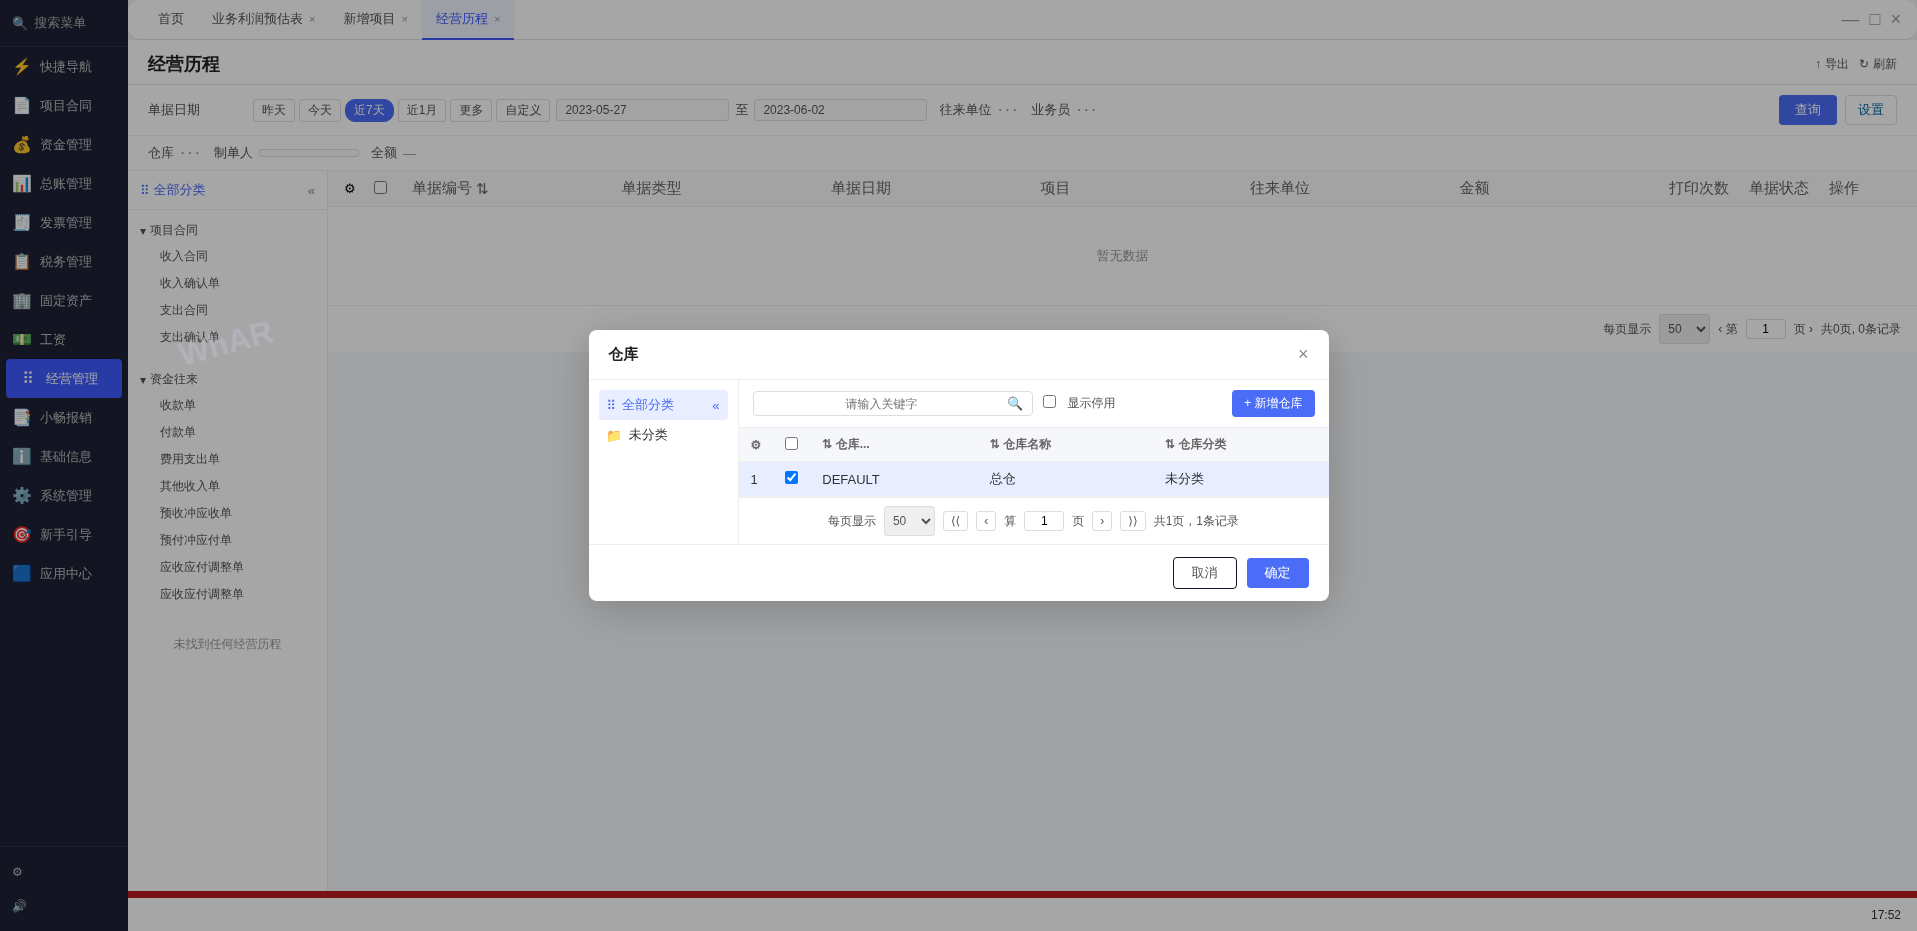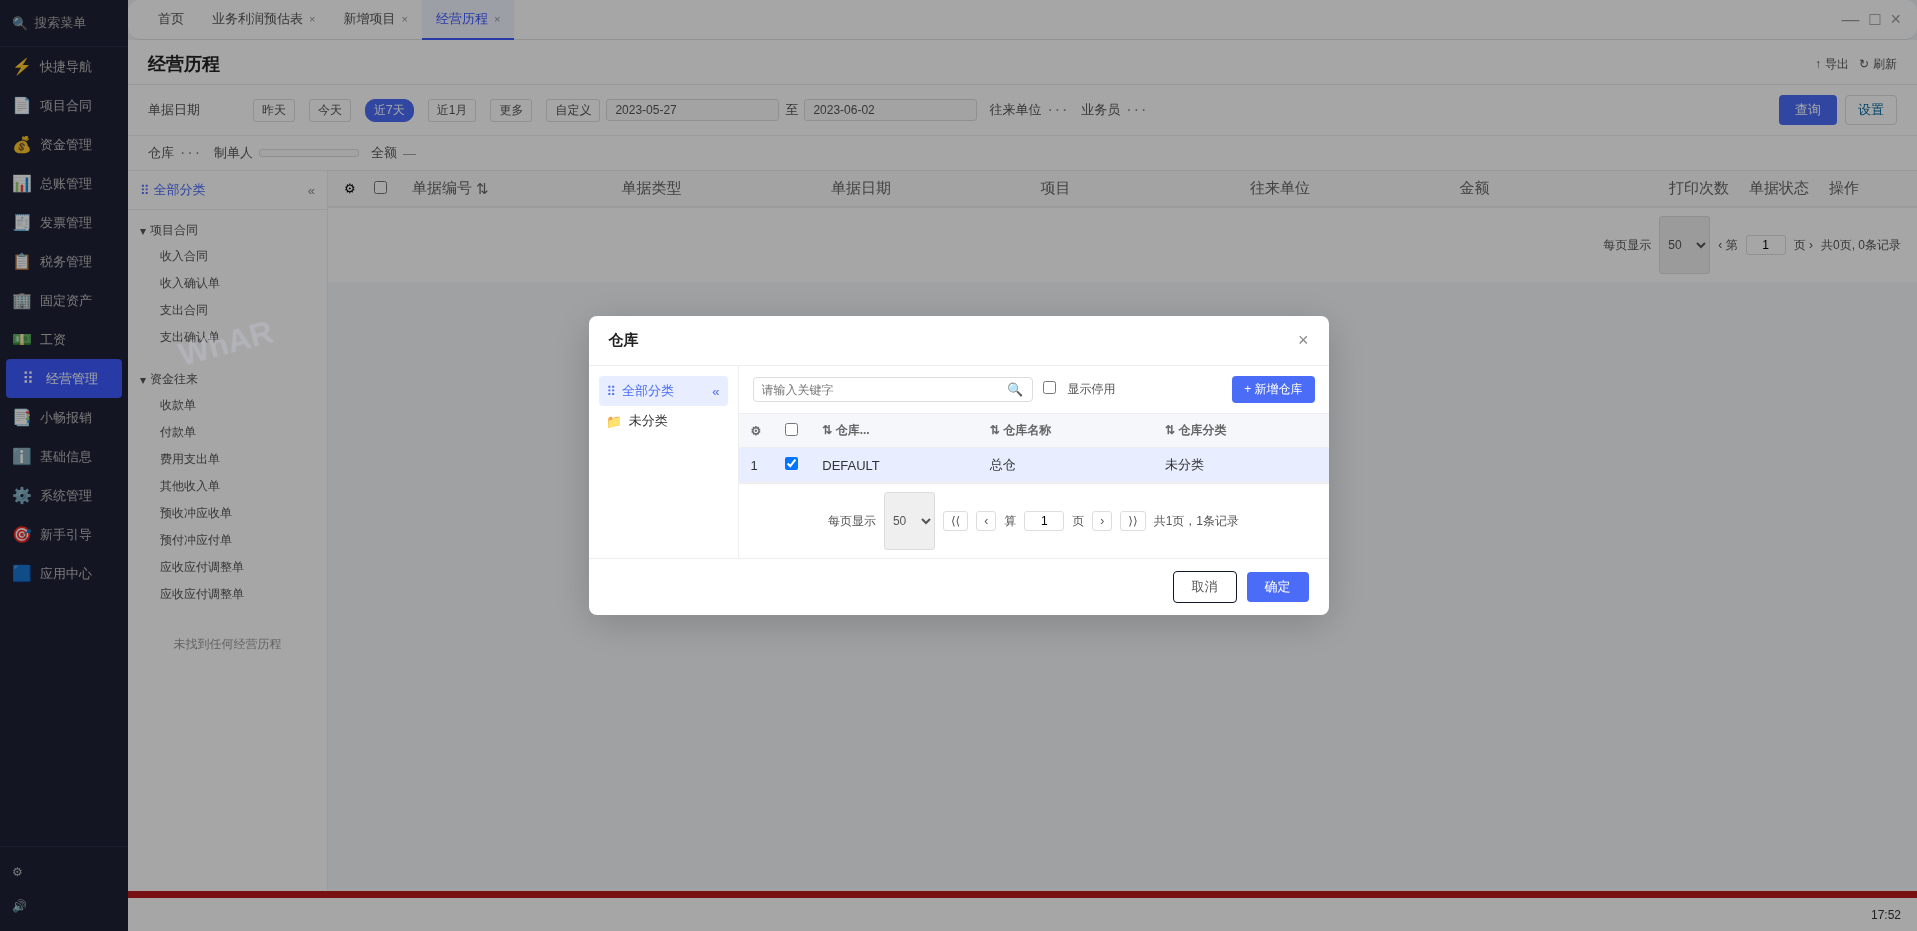--- a/index.html
+++ b/index.html
@@ -64,21 +64,21 @@
     }
     .page-title { font-size: 18px; font-weight: bold; color: #222; }
 
     
     .filter-bar {
       background: #fff; padding: 10px 20px; border-bottom: 1px solid #eee;
       display: flex; flex-wrap: wrap; gap: 12px; align-items: center;
     }
     .filter-item { display: flex; align-items: center; gap: 6px; font-size: 13px; color: #555; }
     .filter-label { color: #555; white-space: nowrap; }
-    .date-range-btns { display: flex; gap: 14px; padding-left: 47px; }
+    .date-range-btns { display: flex; gap: 4px; padding-left: 47px; }
     .date-range-btn {
       padding: 2px 8px; border: 1px solid #ddd; border-radius: 3px;
       font-size: 12px; cursor: pointer; background: #fff; color: #555;
     }
     .date-range-btn.active {
       background: #4a6cf7; color: #fff; border-color: #4a6cf7; border-radius: 10px;
     }
     .date-input {
       border: 1px solid #ddd; border-radius: 3px; padding: 3px 8px;
       font-size: 12px; color: #555; background: #fafafa;
@@ -181,20 +181,21 @@
       display: flex; align-items: center; padding: 10px 14px; gap: 10px;
       border-bottom: 1px solid #eee;
     }
     .dialog-search {
       display: flex; align-items: center; border: 1px solid #ddd; border-radius: 4px;
       padding: 4px 8px; gap: 6px; flex: 1; max-width: 280px;
     }
     .dialog-search input {
       border: none; outline: none; font-size: 12px; color: #555; width: 100%;
       background: transparent;
+      text-align: center;
     }
     .dialog-checkbox-label { display: flex; align-items: flex-start; gap: 12px; font-size: 12px; color: #555; cursor: pointer; }
     .dialog-add-btn {
       background: #4a6cf7; color: #fff; border: none; border-radius: 4px;
       padding: 5px 12px; font-size: 12px; cursor: pointer; margin-left: auto;
       display: flex; align-items: center; gap: 4px; white-space: nowrap;
     }
 
     
     .dialog-table { flex: 1; overflow-y: auto; }
@@ -216,21 +217,21 @@
     }
     .pagination-btn {
       border: 1px solid #ddd; background: #fff; border-radius: 3px;
       padding: 2px 7px; cursor: pointer; color: #555; font-size: 12px;
     }
     .pagination-input {
       width: 40px; border: 1px solid #ddd; border-radius: 3px;
       padding: 2px 4px; text-align: center; font-size: 12px;
     }
     .page-size-select {
-      border: 1px solid #ddd; border-radius: 3px; padding: 20px 4px; font-size: 12px; color: #555;
+      border: 1px solid #ddd; border-radius: 3px; padding: 6px 4px; font-size: 12px; color: #555;
     }
 
     
     .dialog-footer {
       display: flex; align-items: center; justify-content: flex-end; gap: 10px;
       padding: 12px 20px; border-top: 1px solid #eee;
     }
     .btn-cancel {
       background: #fff; color: #555; border: 1px solid #0f172a; border-radius: 4px;
       padding: 6px 18px; font-size: 13px; cursor: pointer;
@@ -468,20 +469,23 @@
           </div>
           <div class="col-header" style="flex:1;">单据编号 <span>⇅</span></div>
           <div class="col-header" style="flex:1;">单据类型</div>
           <div class="col-header" style="flex:1;">单据日期</div>
           <div class="col-header" style="flex:1;">项目</div>
           <div class="col-header" style="flex:1;">往来单位</div>
           <div class="col-header" style="flex:1;">金额</div>
           <div class="col-header" style="width:80px;">打印次数</div>
           <div class="col-header" style="width:80px;">单据状态</div>
           <div class="col-header" style="width:80px;">操作</div>
+        </div>
+        <div class="table-body-empty">
+          <span>暂无数据</span>
         </div>
       </div>
 
       <div class="bottom-bar">
         <span>每页显示</span>
         <select class="page-size-select">
           <option>50</option>
           <option>100</option>
         </select>
         <span style="cursor:pointer;">‹ 第</span>

